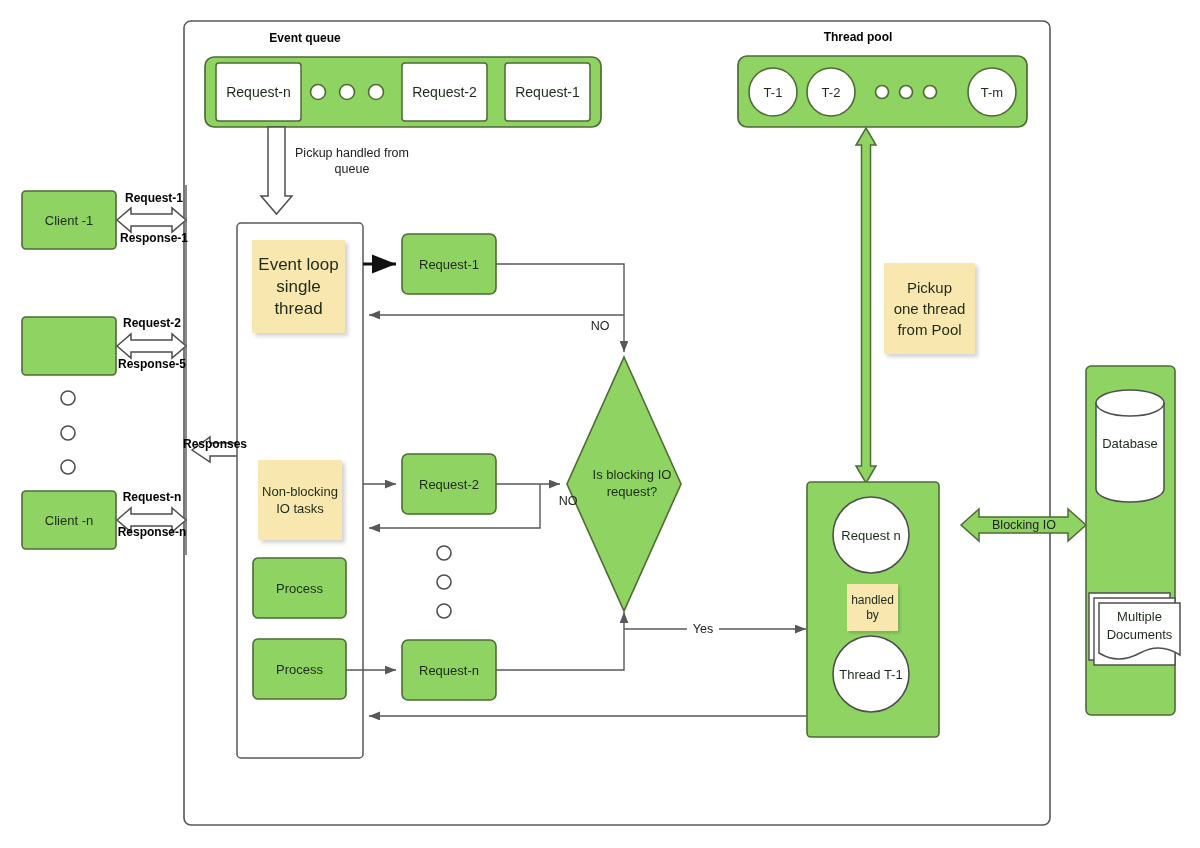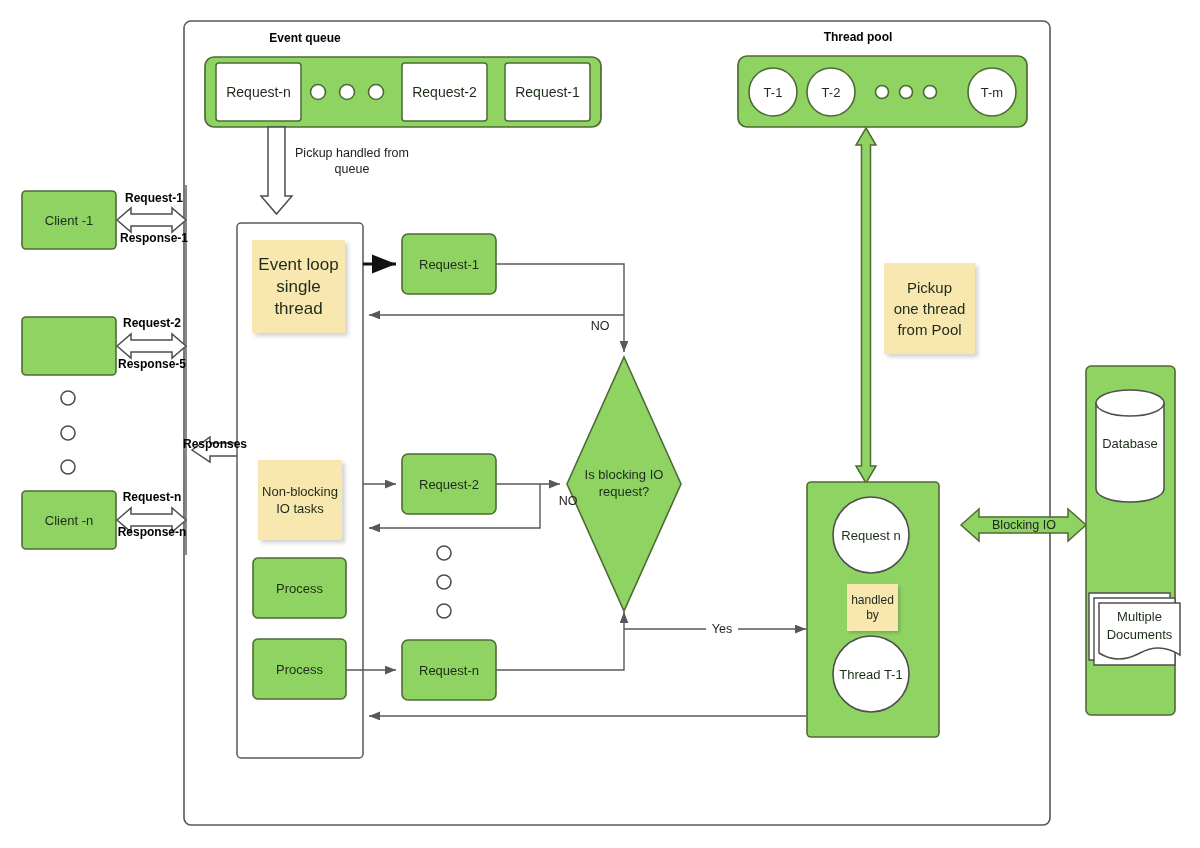--- a/index.html
+++ b/index.html
@@ -158,25 +158,25 @@
 <div class="lbl" style="left:258px;top:460px;width:84px;height:80px;font-size:13px;line-height:17px;">Non-blocking
 IO tasks</div>
 
 <div class="lbl" style="left:253px;top:558px;width:93px;height:60px;font-size:13px;">Process</div>
 <div class="lbl" style="left:253px;top:639px;width:93px;height:60px;font-size:13px;">Process</div>
 
 <div class="lbl" style="left:402px;top:234px;width:94px;height:60px;font-size:13px;">Request-1</div>
 <div class="lbl" style="left:402px;top:454px;width:94px;height:60px;font-size:13px;">Request-2</div>
 <div class="lbl" style="left:402px;top:640px;width:94px;height:60px;font-size:13px;">Request-n</div>
 
-<div class="lbl" style="left:570px;top:460px;width:108px;height:46px;font-size:13px;line-height:17px;">Is blocking IO
+<div class="lbl" style="left:570px;top:460px;width:108px;height:46px;font-size:13px;line-height:17px;padding-left:8px;">Is blocking IO
 request?</div>
 <div class="lbl edgelbl" style="left:585px;top:318px;width:30px;height:16px;">NO</div>
 <div class="lbl edgelbl" style="left:553px;top:493px;width:30px;height:16px;">NO</div>
-<div class="lbl edgelbl" style="left:687px;top:621px;width:32px;height:16px;background:#fff;margin-left:19px;">Yes</div>
+<div class="lbl edgelbl" style="left:687px;top:621px;width:32px;height:16px;background:#fff;">Yes</div>
 
 <div style="position:absolute;left:884px;top:263px;width:91px;height:91px;background:#F8E7AE;
             box-shadow:3px 3px 4px rgba(0,0,0,.18);"></div>
 <div class="lbl" style="left:882px;top:263px;width:95px;height:91px;font-size:15px;line-height:21px;">Pickup
 one thread
 from Pool</div>
 
 <div class="lbl" style="left:833px;top:497px;width:76px;height:76px;font-size:13px;">Request n</div>
 <div style="position:absolute;left:847px;top:584px;width:51px;height:47px;background:#F8E7AE;
             box-shadow:2px 2px 3px rgba(0,0,0,.18);"></div>

